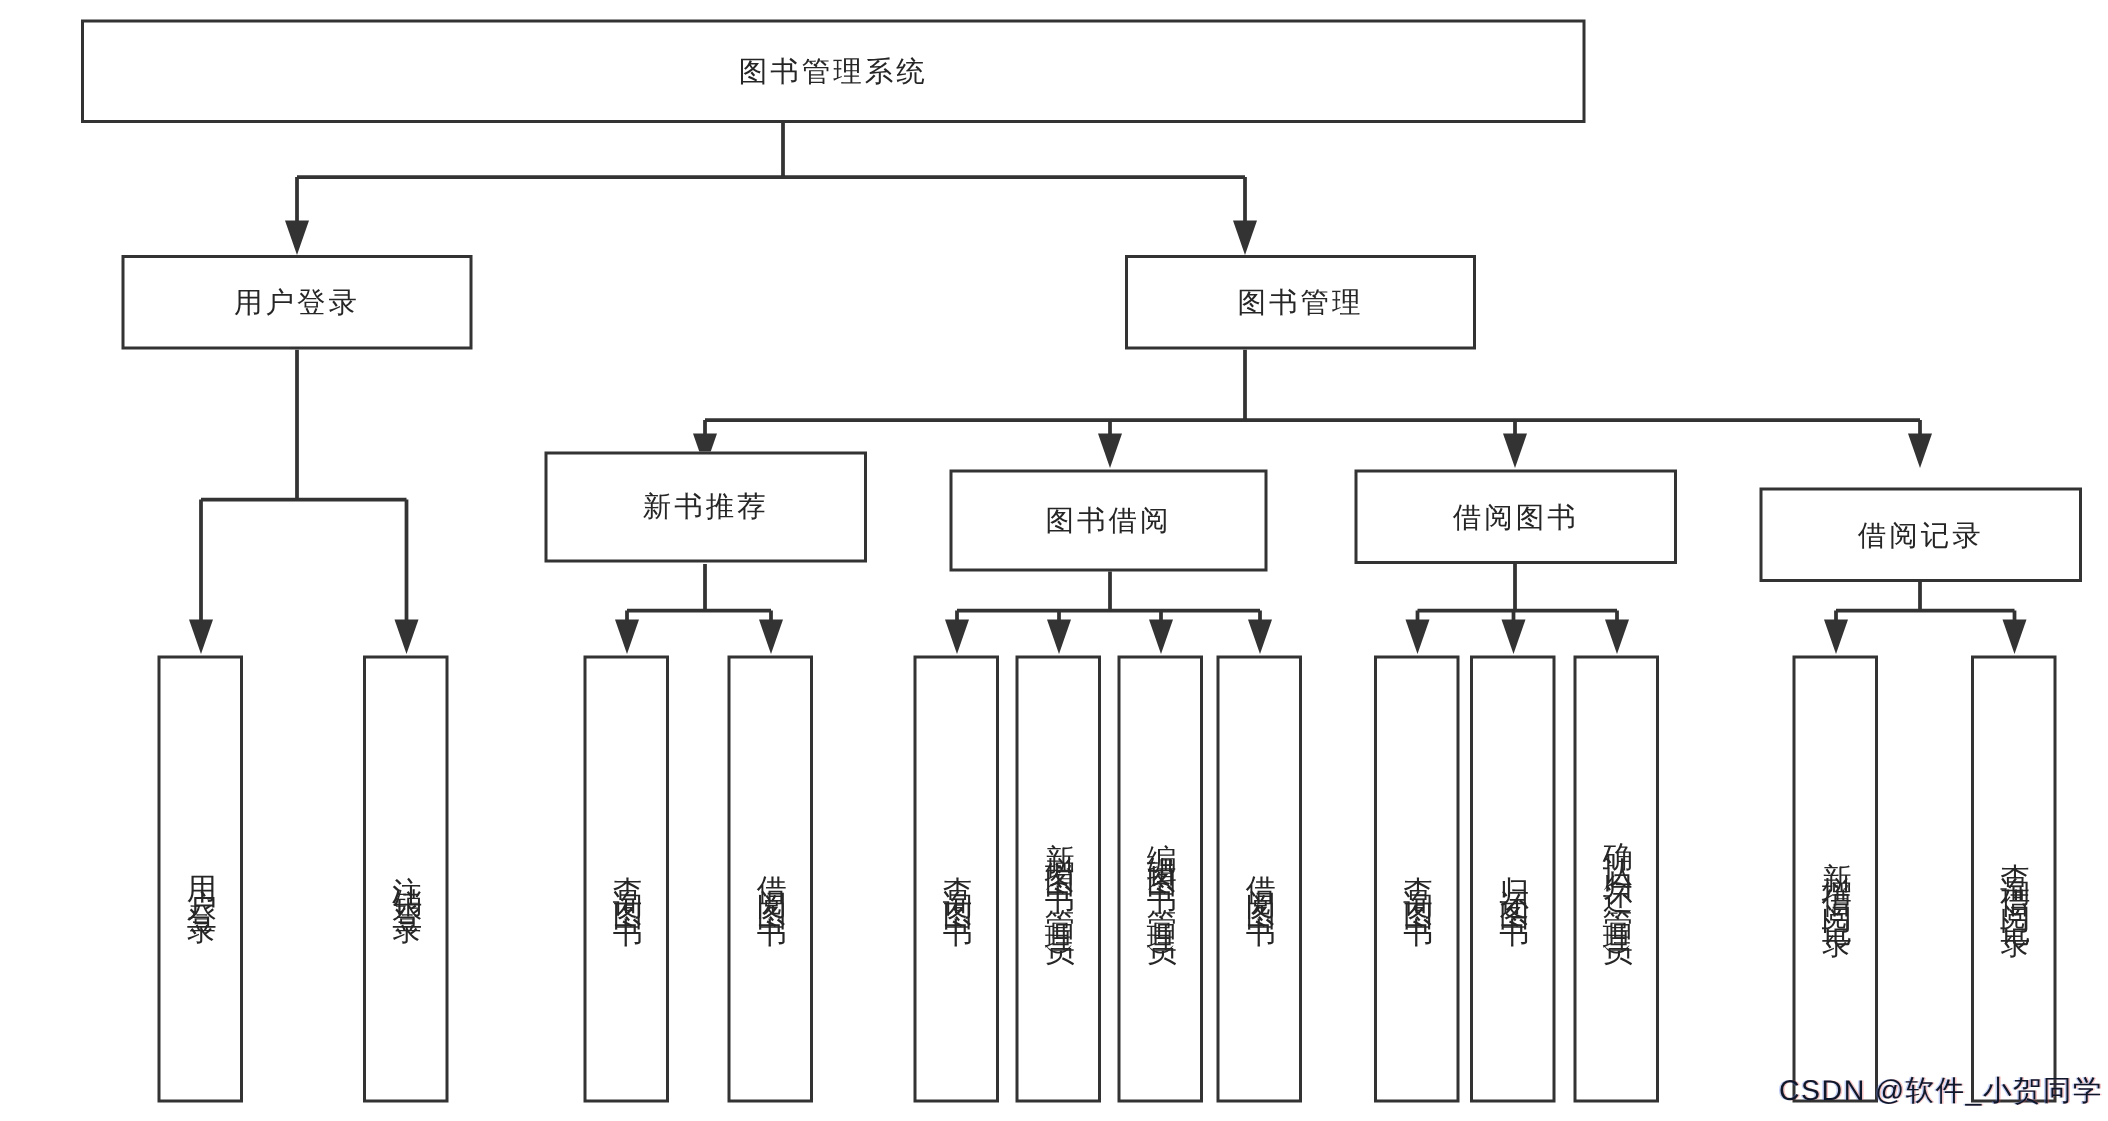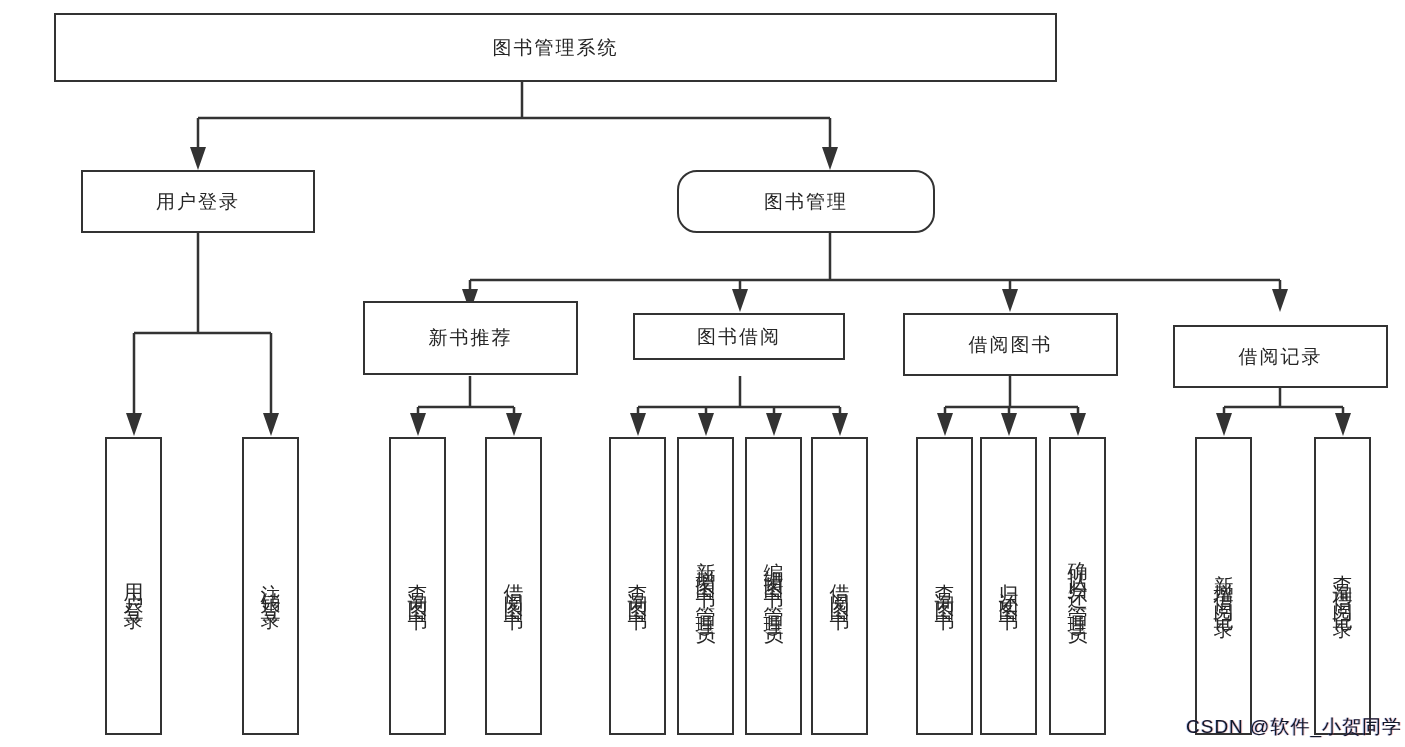--- a/index.html
+++ b/index.html
@@ -84,24 +84,24 @@
       <polygon points="1001,413 1017,413 1009,436"></polygon>
       <polygon points="1070,413 1086,413 1078,436"></polygon>
       <polygon points="1216,413 1232,413 1224,436"></polygon>
       <polygon points="1335,413 1351,413 1343,436"></polygon>
     </g>
   </svg>
 
   <div class="box" style="left:6px;top:13px;width:1003px;height:69px;margin-left:48px;">图书管理系统</div>
 
   <div class="box" style="left:81px;top:170px;width:234px;height:63px;">用户登录</div>
-  <div class="box" style="left:677px;top:170px;width:258px;height:63px;border-radius:20px;">图书管理</div>
+  <div class="box" style="left:750px;top:170px;width:234px;height:63px;">图书管理</div>
 
   <div class="box" style="left:363px;top:301px;width:215px;height:74px;">新书推荐</div>
-  <div class="box" style="left:633px;top:313px;width:212px;height:47px;">图书借阅</div>
+  <div class="box" style="left:633px;top:313px;width:212px;height:68px;">图书借阅</div>
   <div class="box" style="left:903px;top:313px;width:215px;height:63px;">借阅图书</div>
   <div class="box" style="left:1173px;top:325px;width:215px;height:63px;">借阅记录</div>
 
   <div class="leaf" style="left:105px;">用户登录</div>
   <div class="leaf" style="left:242px;">注销登录</div>
 
   <div class="leaf" style="left:389px;">查询图书</div>
   <div class="leaf" style="left:485px;">借阅图书</div>
 
   <div class="leaf" style="left:609px;">查询图书</div>

